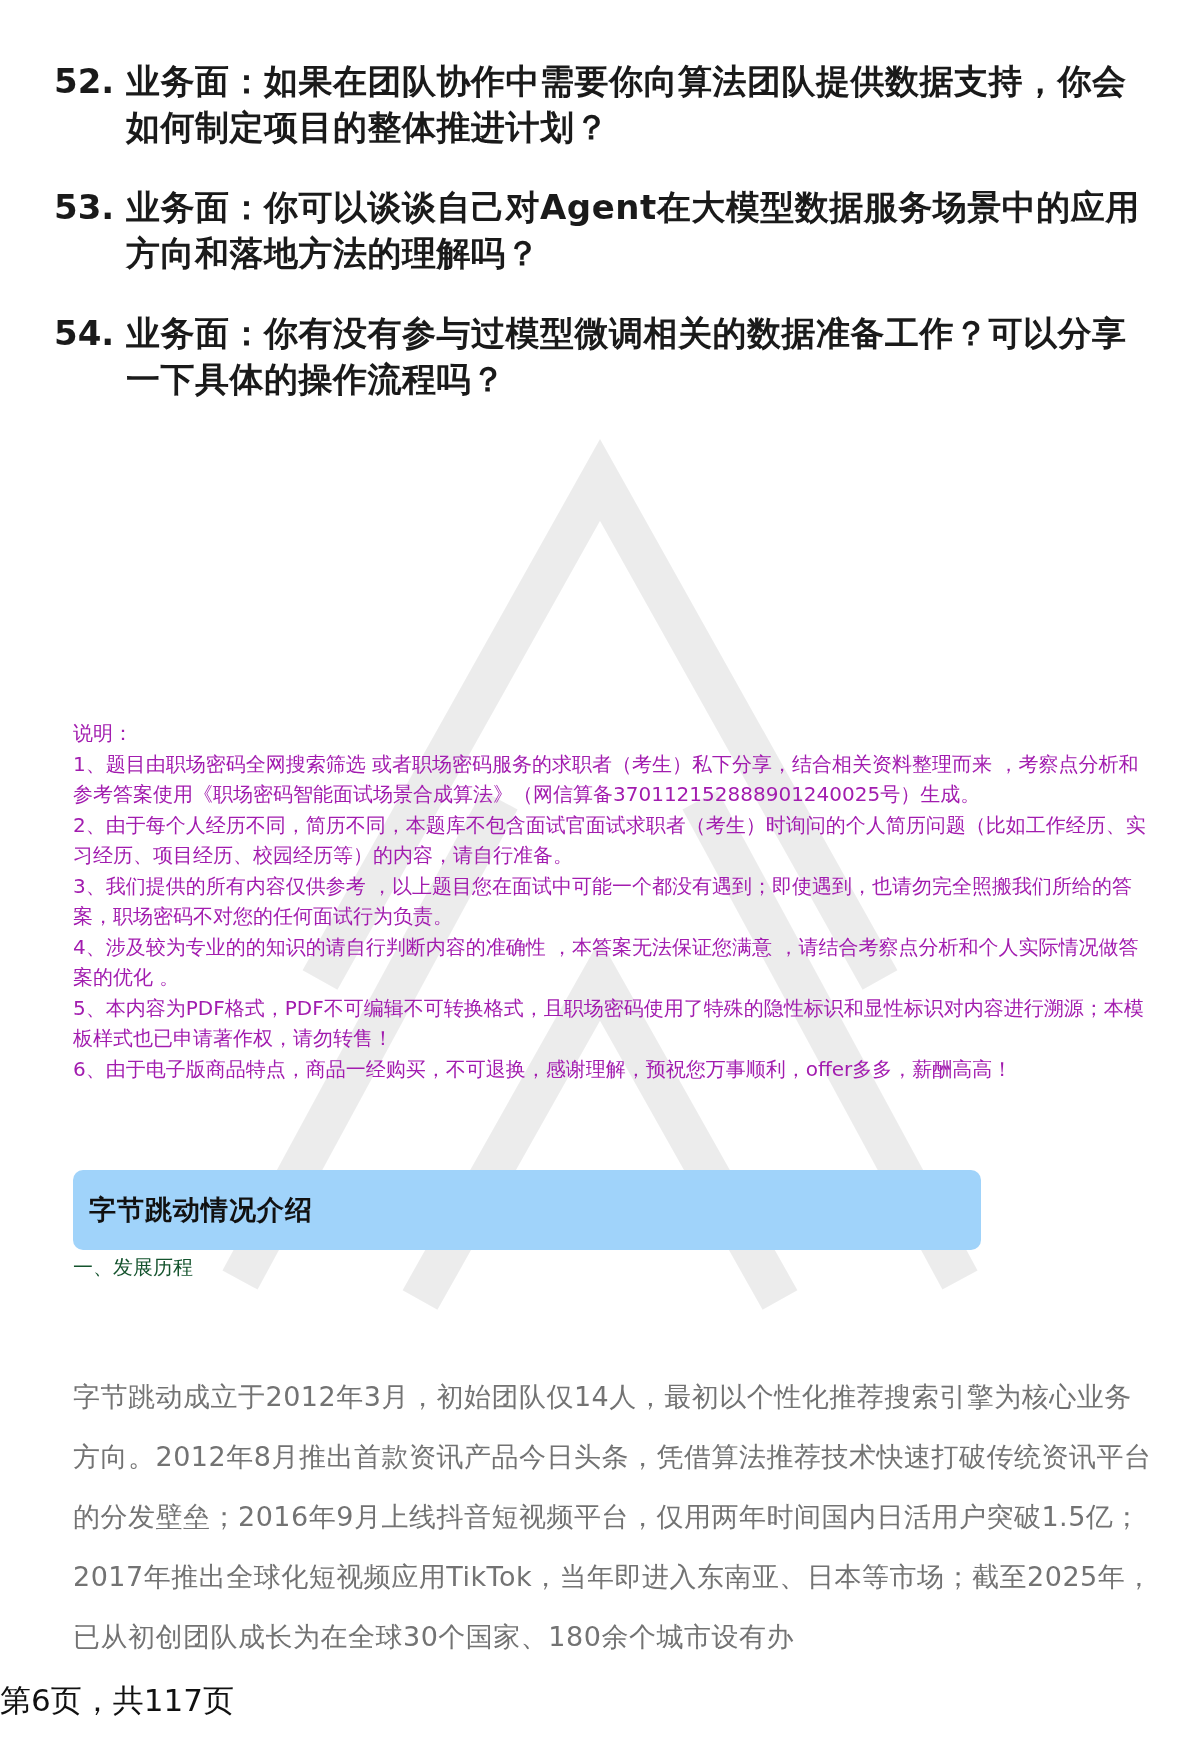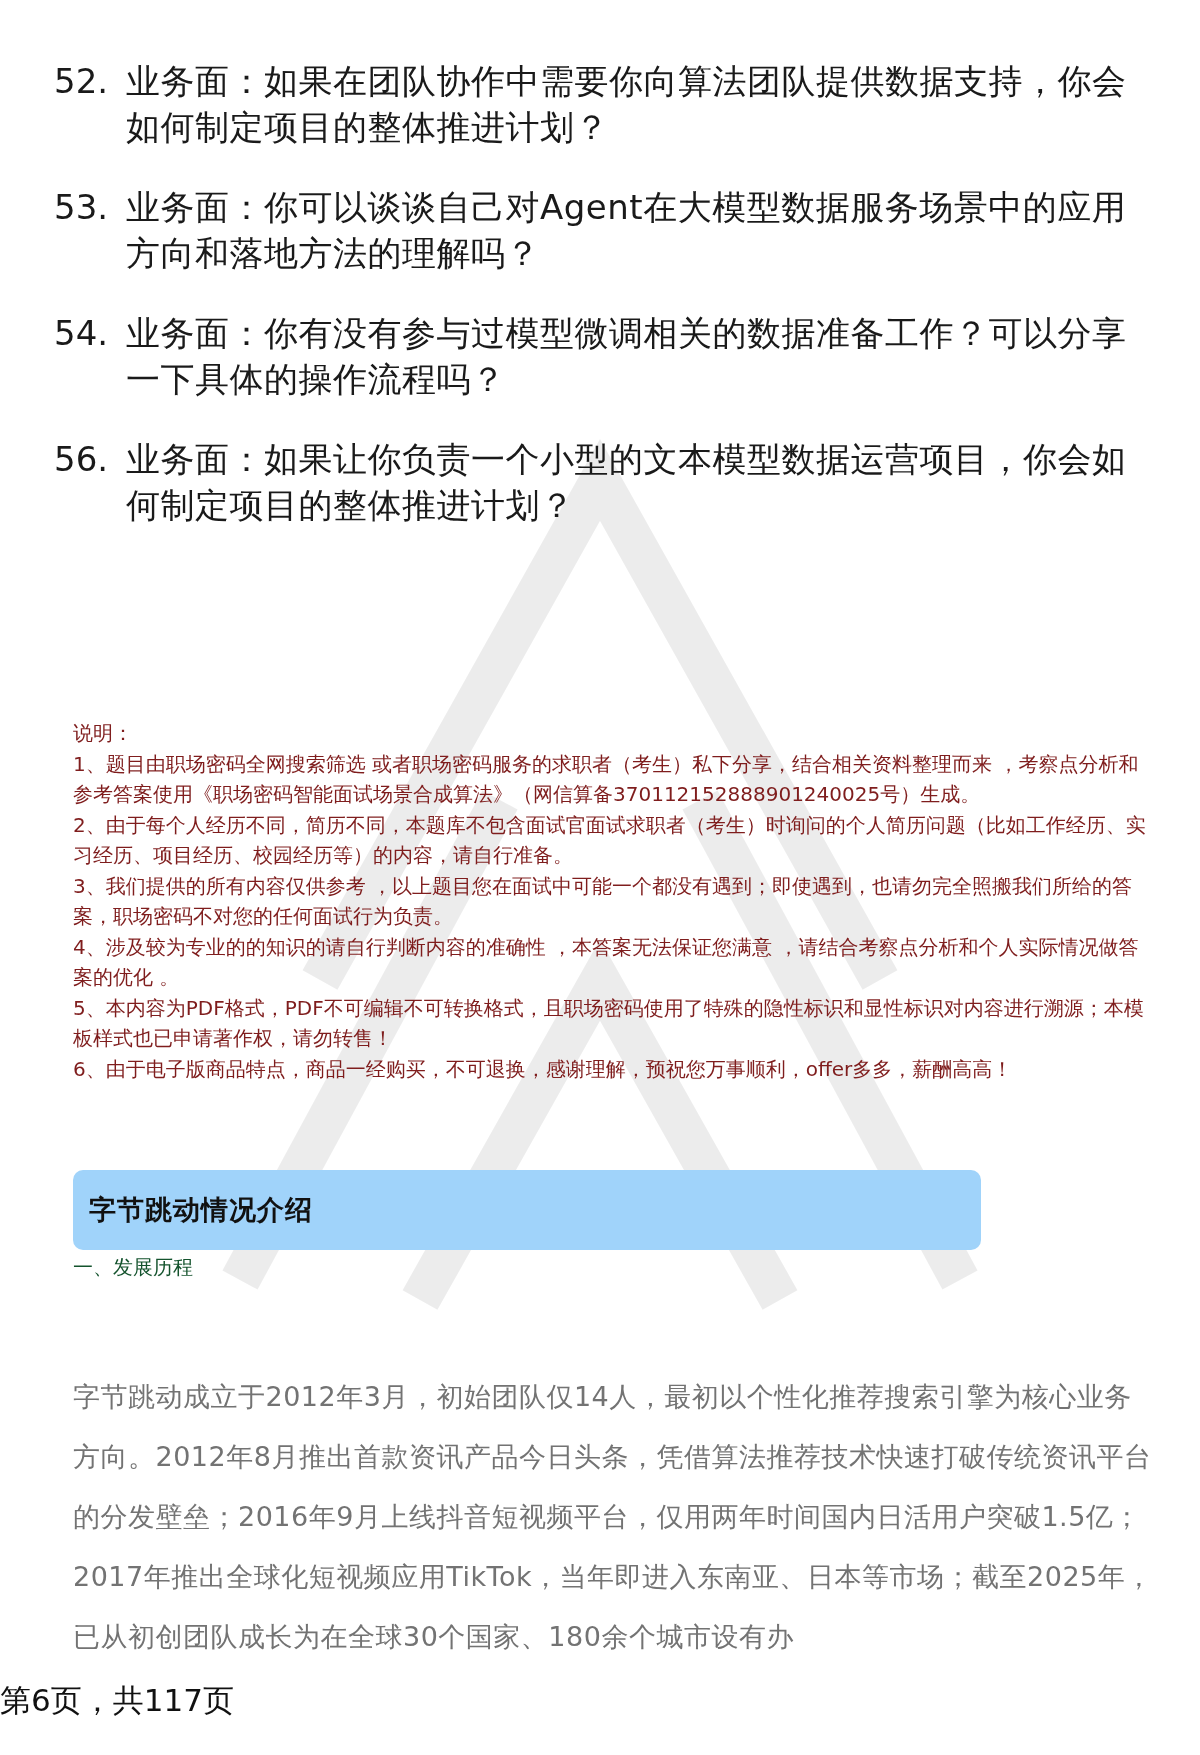--- a/index.html
+++ b/index.html
@@ -2,24 +2,24 @@
 <html><head>
   <meta charset="utf-8">
   <style>
     html, body { margin: 0; padding: 0; }
     body {
       width: 1200px; height: 1755px; background: #ffffff; position: relative; overflow: hidden;
       font-family: "DejaVu Sans", "Liberation Sans", sans-serif; color: #1a1a1a;
     }
     .watermark { position: absolute; left: 200px; top: 420px; width: 800px; height: 900px; pointer-events: none; opacity: 0.07; }
     .questions { position: absolute; left: 54px; top: 58px; width: 1090px; }
-    .q { display: flex; margin-bottom: 34px; }
+    .q { display: flex; margin-bottom: 34px; font-weight: bold; }
     .q-num { width: 72px; flex: none; font-size: 34px; line-height: 46px; }
     .q-text { flex: 1; font-size: 34px; line-height: 46px; letter-spacing: 0.5px; }
-    .notes { position: absolute; left: 73px; top: 718px; width: 1085px; font-size: 20px; line-height: 30.5px; color: #7f1d1d; }
+    .notes { position: absolute; left: 73px; top: 718px; width: 1085px; font-size: 20px; line-height: 30.5px; color: #a21caf; }
     .notes p { margin: 0; }
     .banner { position: absolute; left: 73px; top: 1170px; width: 908px; height: 80px; background: #a0d3fa; border-radius: 10px; display: flex; align-items: center; }
     .banner-title { margin-left: 16px; font-size: 27px; font-weight: bold; color: #111; letter-spacing: 1px; }
     .section-h { position: absolute; left: 73px; top: 1247px; font-size: 20px; line-height: 40px; color: #14532d; }
     .body-text { position: absolute; left: 73px; top: 1367px; width: 1085px; font-size: 27px; line-height: 60px; color: #737373; letter-spacing: 0.5px; }
     .footer { position: absolute; left: 0; top: 1680px; width: 1200px; text-align: left; font-size: 31px; color: #111; }
   </style>
 </head>
 <body>
 
@@ -38,24 +38,20 @@
     <span class="q-text">业务面：如果在团队协作中需要你向算法团队提供数据支持，你会如何制定项目的整体推进计划？</span>
   </div>
   <div class="q">
     <span class="q-num">53.</span>
     <span class="q-text">业务面：你可以谈谈自己对Agent在大模型数据服务场景中的应用方向和落地方法的理解吗？</span>
   </div>
   <div class="q">
     <span class="q-num">54.</span>
     <span class="q-text">业务面：你有没有参与过模型微调相关的数据准备工作？可以分享一下具体的操作流程吗？</span>
   </div>
-  <div class="q">
-    <span class="q-num">56.</span>
-    <span class="q-text">业务面：如果让你负责一个小型的文本模型数据运营项目，你会如何制定项目的整体推进计划？</span>
-  </div>
 </div>
 
 <div class="notes">
   <p>说明：</p>
   <p>1、题目由职场密码全网搜索筛选 或者职场密码服务的求职者（考生）私下分享，结合相关资料整理而来 ，考察点分析和参考答案使用《职场密码智能面试场景合成算法》（网信算备37011215288890124002​5号）生成。</p>
   <p>2、由于每个人经历不同，简历不同，本题库不包含面试官面试求职者（考生）时询问的个人简历问题（比如工作经历、实习经历、项目经历、校园经历等）的内容，请自行准备。</p>
   <p>3、我们提供的所有内容仅供参考 ，以上题目您在面试中可能一个都没有遇到；即使遇到，也请勿完全照搬我们所给的答案，职场密码不对您的任何面试行为负责。</p>
   <p>4、涉及较为专业的的知识的请自行判断内容的准确性 ，本答案无法保证您满意 ，请结合考察点分析和个人实际情况做答案的优化 。</p>
   <p>5、本内容为PDF格式，PDF不可编辑不可转换格式，且职场密码使用了特殊的隐性标识和显性标识对内容进行溯源；本模板样式也已申请著作权，请勿转售！</p>
   <p>6、由于电子版商品特点，商品一经购买，不可退换，感谢理解，预祝您万事顺利，offer多多，薪酬高高！</p>

